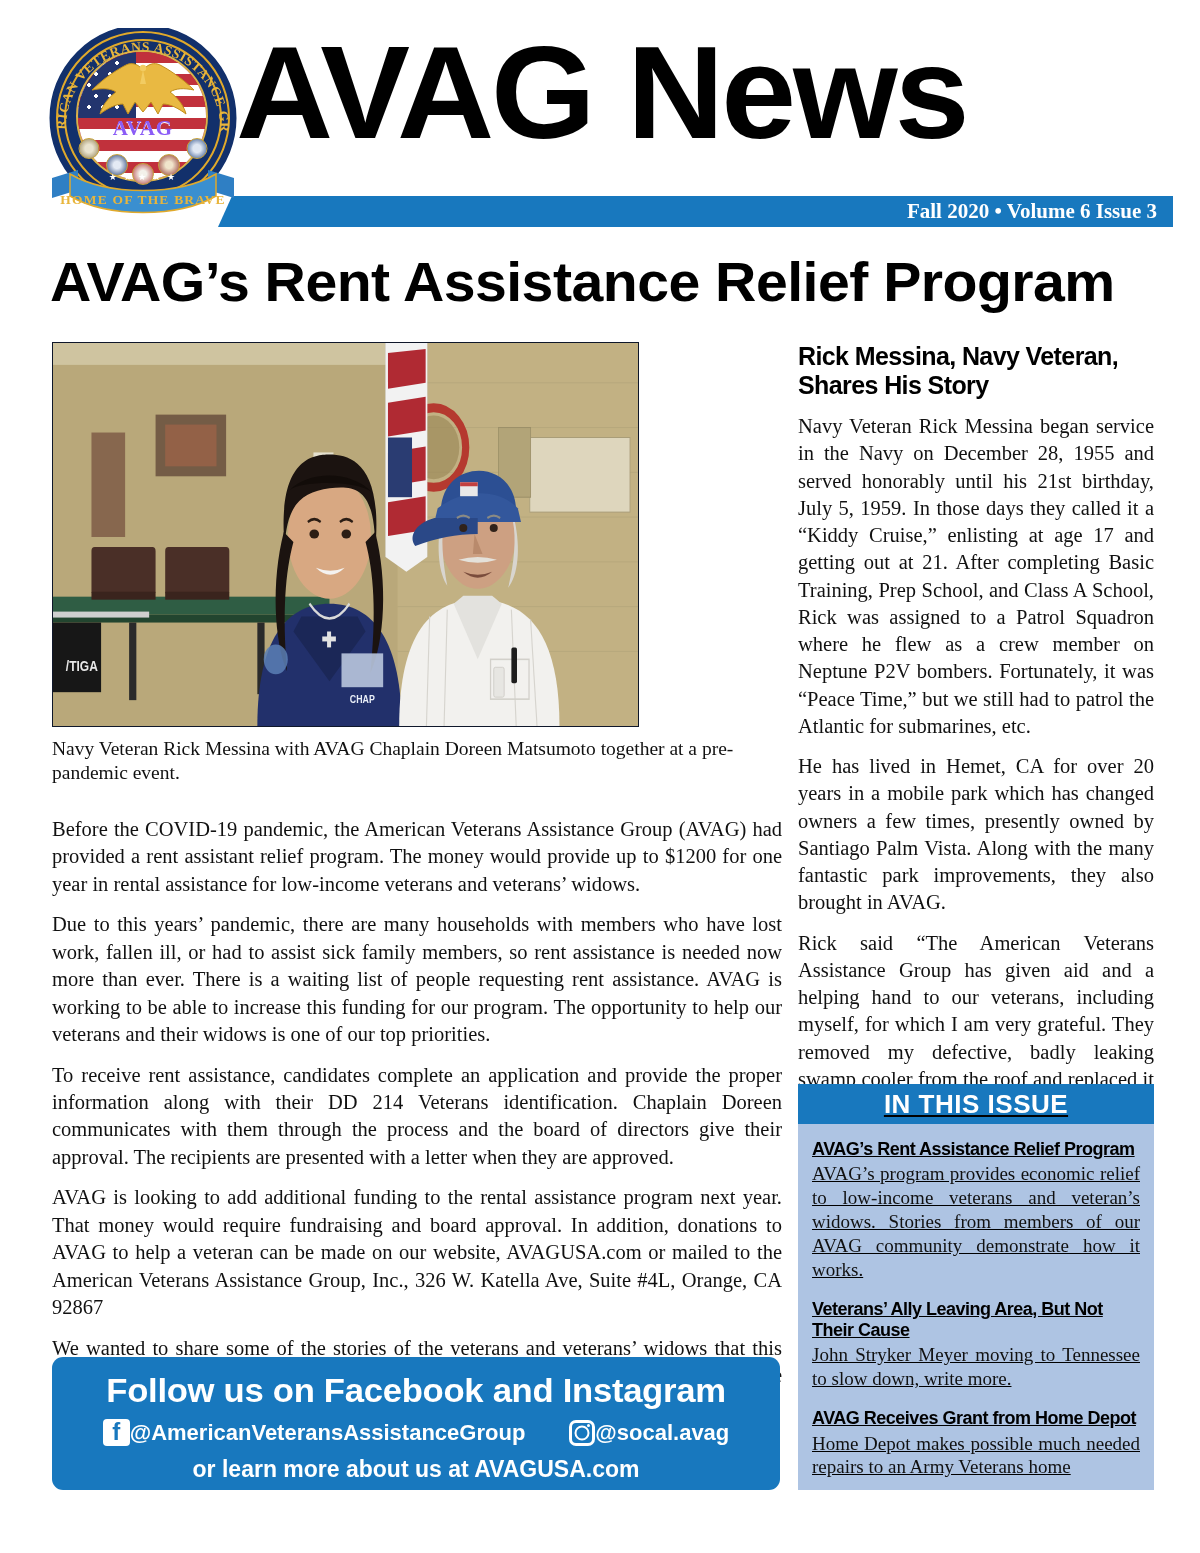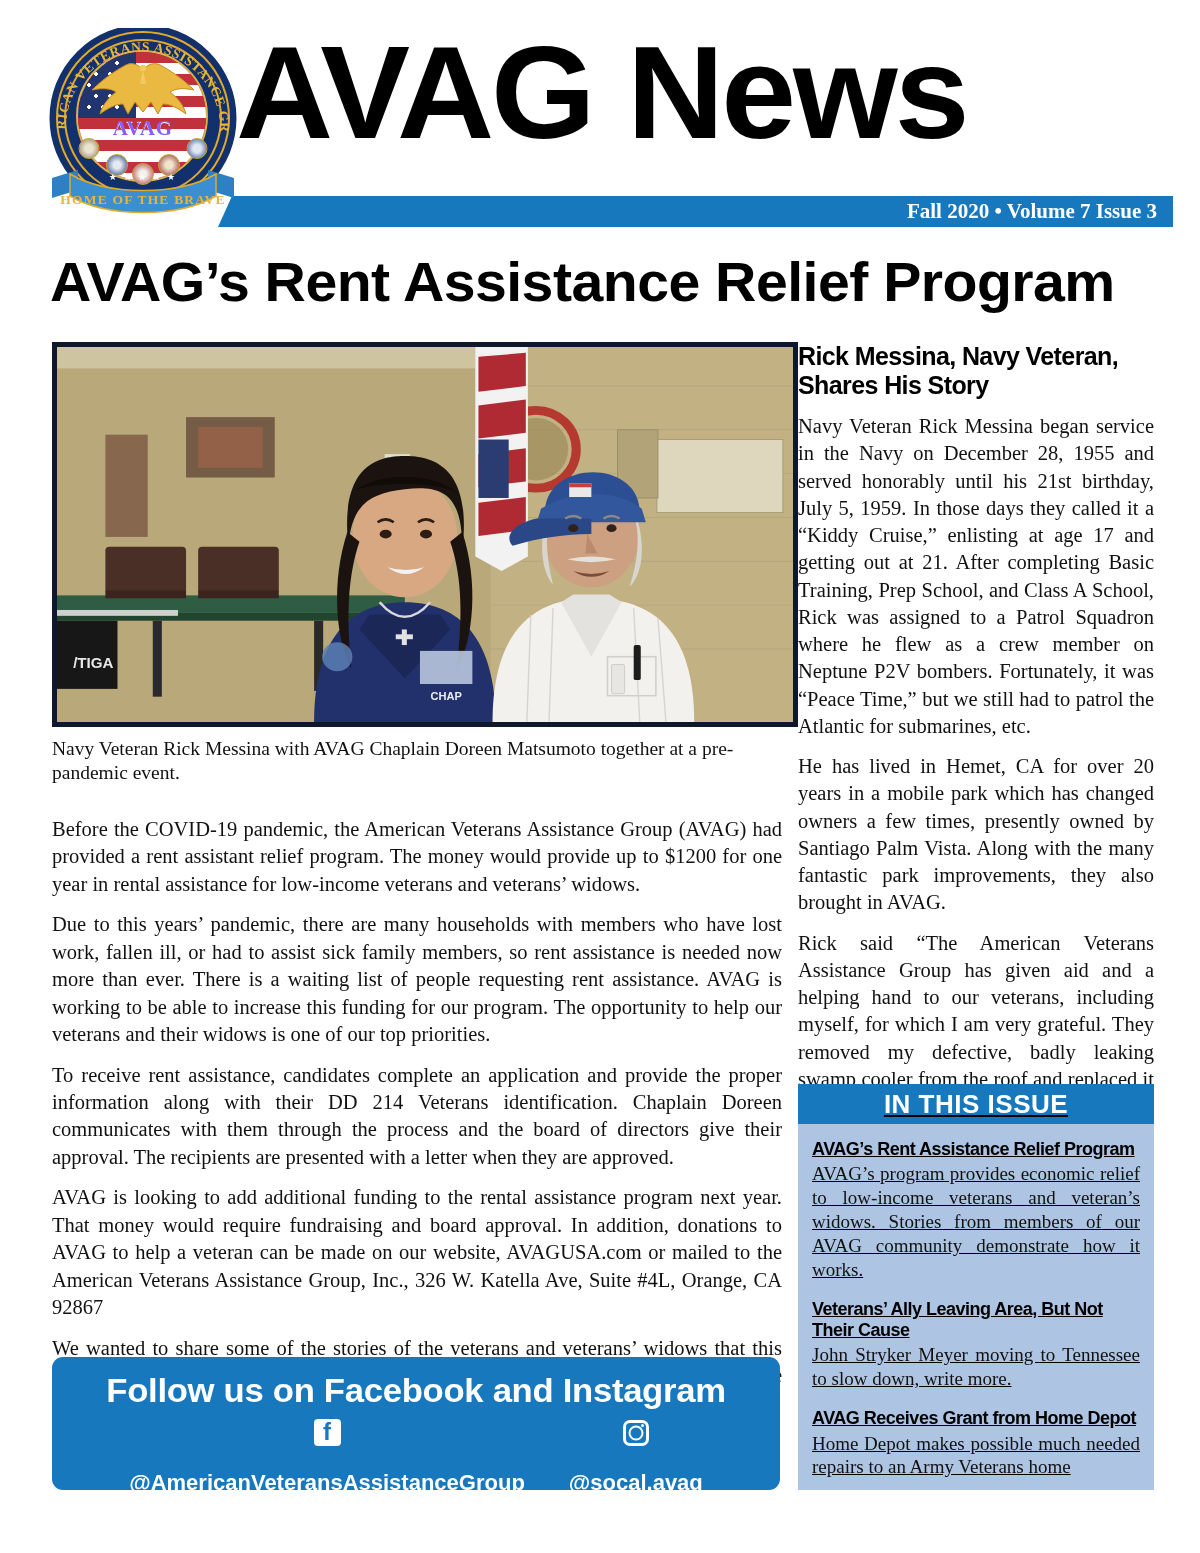--- a/index.html
+++ b/index.html
@@ -185,26 +185,26 @@
 
   
   .left-col {
     position: absolute;
     left: 52px;
     top: 342px;
     width: 730px;
   }
 
   .photo {
-    width: 746px;
+    width: 587px;
     height: 385px;
     position: relative;
     overflow: hidden;
     background: #b2a378;
-    border: 5px solid #0f172a;
+    border: 1px solid #0f172a;
   }
   .photo svg { display: block; width: 100%; height: 100%; }
 
   .caption {
     margin-top: 10px;
     font-family: "Liberation Serif", serif;
     font-size: 19.5px;
     line-height: 1.25;
     color: #111;
   }
@@ -248,21 +248,21 @@
   }
   .handles {
     margin-top: 9px;
     display: flex;
     justify-content: center;
     align-items: center;
     gap: 44px;
     font-size: 22px;
     font-weight: bold;
   }
-  .handle { display: flex; align-items: center; gap: 24px; flex-direction: column; }
+  .handle { display: flex; align-items: center; gap: 0; }
   .fb-icon {
     width: 27px; height: 27px;
     background: #fff; border-radius: 4px;
     position: relative;
   }
   .fb-icon::after {
     content: "f";
     position: absolute;
     left: 50%; top: 47%;
     transform: translate(-50%,-50%);
@@ -427,21 +427,21 @@
         <text x="95" y="20" text-anchor="middle" font-family="Liberation Sans, sans-serif" font-size="9" fill="#ffffff" letter-spacing="2">★ ★ ★ ★ ★</text>
         <text x="95" y="44" text-anchor="middle" font-family="Liberation Serif, serif" font-size="13.5" font-weight="bold" fill="#e8b53c" letter-spacing="1.2">HOME OF THE BRAVE</text>
       </svg>
     </div>
 
     <div class="title-block">
       <div class="wordmark">AVAG News</div>
     </div>
 
     <div class="issue-bar">
-      <span>Fall 2020 • Volume 7 Issue 3</span>
+      <span>Fall 2020 • Volume 6 Issue 3</span>
     </div>
   </div>
 
   <div class="headline">AVAG’s Rent Assistance Relief Program</div>
 
   <div class="left-col">
 
     <div class="photo">
       <svg viewBox="0 0 730 385" preserveAspectRatio="none">
 

